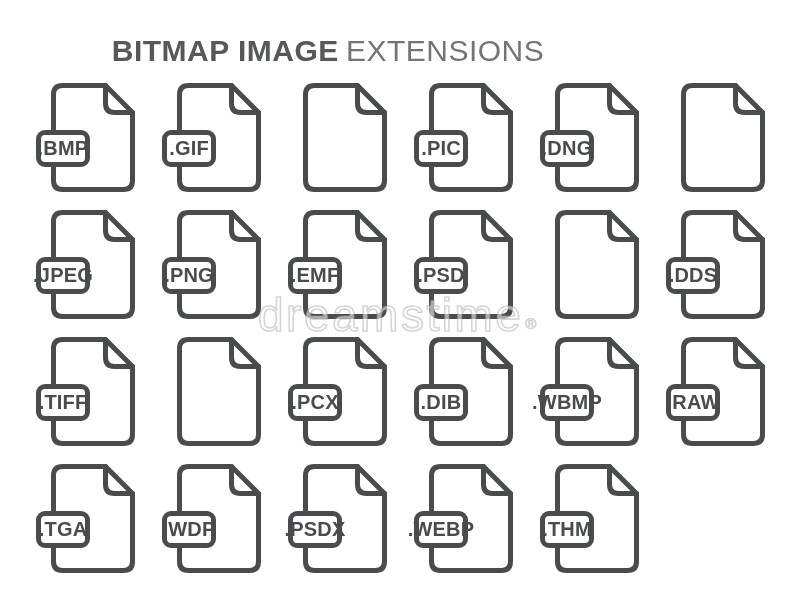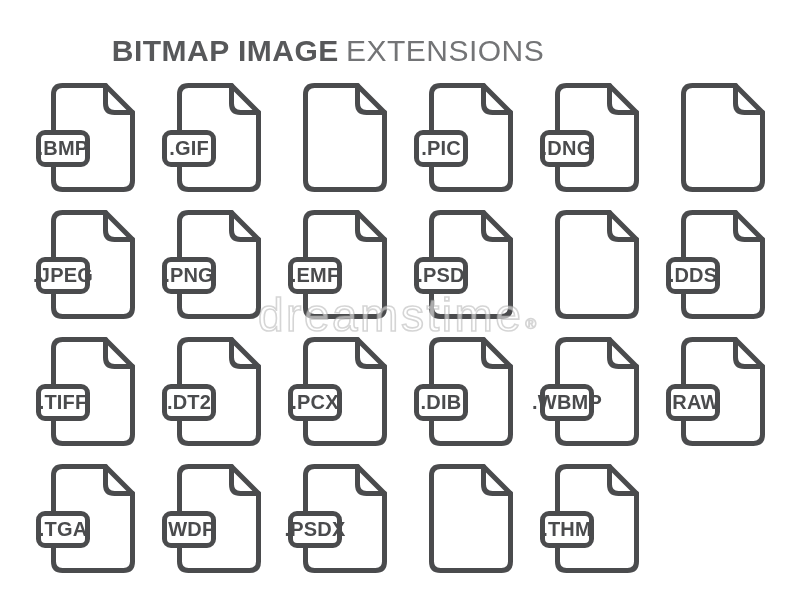--- a/index.html
+++ b/index.html
@@ -145,21 +145,20 @@
     </svg>
     <div class="ext">.TIFF</div>
   </div>
 
 
   <div class="cell">
     <svg width="84" height="109" viewBox="0 0 84 109" aria-hidden="true">
       <path d="M 11.5 2.5 H 54.5 L 81.5 29.5 V 97.5 Q 81.5 106.5 72.5 106.5 H 11.5 Q 2.5 106.5 2.5 97.5 V 11.5 Q 2.5 2.5 11.5 2.5 Z"></path>
       <path d="M 54.5 2.5 V 20.5 Q 54.5 29.5 63.5 29.5 H 81.5"></path>
     </svg>
-    <div class="ext">.DT2</div>
   </div>
 
   <div class="cell">
     <svg width="84" height="109" viewBox="0 0 84 109" aria-hidden="true">
       <path d="M 11.5 2.5 H 54.5 L 81.5 29.5 V 97.5 Q 81.5 106.5 72.5 106.5 H 11.5 Q 2.5 106.5 2.5 97.5 V 11.5 Q 2.5 2.5 11.5 2.5 Z"></path>
       <path d="M 54.5 2.5 V 20.5 Q 54.5 29.5 63.5 29.5 H 81.5"></path>
     </svg>
     <div class="ext">.PCX</div>
   </div>
 
@@ -209,20 +208,21 @@
       <path d="M 54.5 2.5 V 20.5 Q 54.5 29.5 63.5 29.5 H 81.5"></path>
     </svg>
     <div class="ext">.PSDX</div>
   </div>
 
   <div class="cell">
     <svg width="84" height="109" viewBox="0 0 84 109" aria-hidden="true">
       <path d="M 11.5 2.5 H 54.5 L 81.5 29.5 V 97.5 Q 81.5 106.5 72.5 106.5 H 11.5 Q 2.5 106.5 2.5 97.5 V 11.5 Q 2.5 2.5 11.5 2.5 Z"></path>
       <path d="M 54.5 2.5 V 20.5 Q 54.5 29.5 63.5 29.5 H 81.5"></path>
     </svg>
+    <div class="ext">.WEBP</div>
   </div>
 
   <div class="cell">
     <svg width="84" height="109" viewBox="0 0 84 109" aria-hidden="true">
       <path d="M 11.5 2.5 H 54.5 L 81.5 29.5 V 97.5 Q 81.5 106.5 72.5 106.5 H 11.5 Q 2.5 106.5 2.5 97.5 V 11.5 Q 2.5 2.5 11.5 2.5 Z"></path>
       <path d="M 54.5 2.5 V 20.5 Q 54.5 29.5 63.5 29.5 H 81.5"></path>
     </svg>
     <div class="ext">.THM</div>
   </div>
 </div>

